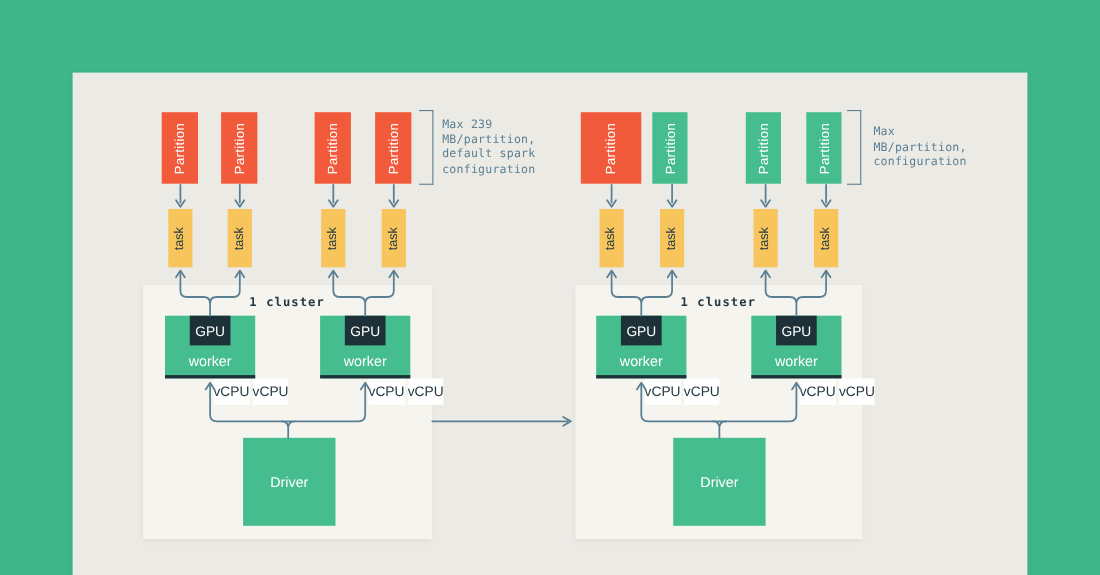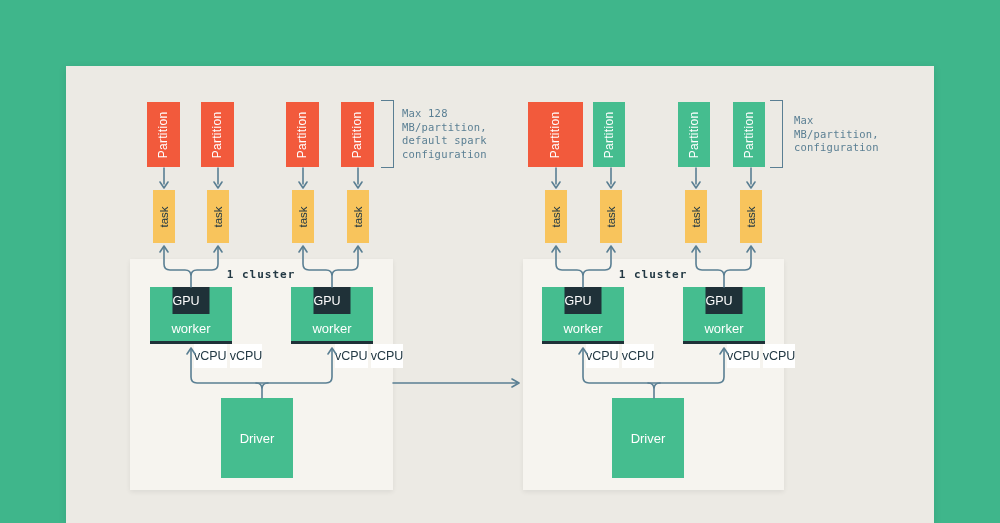--- a/index.html
+++ b/index.html
@@ -35,34 +35,34 @@
   .task{top:190px;height:53px;width:22px;background:var(--yellow,#f8c45c);}
   .task span{color:var(--text_dark,#233944);font-size:11.5px;}
   .worker{position:absolute;top:287px;width:82px;}
   .worker-green{
     position:relative;height:54px;background:var(--green,#45bd8f);
     border-bottom:3px solid var(--dark,#1f3138);
   }
   .gpu-tab{
     position:absolute;top:0;left:50%;transform:translateX(-50%);
     width:37px;height:27px;background:var(--dark,#1f3138);
-    color:#fff;display:flex;align-items:center;justify-content:flex-start;
+    color:#fff;display:flex;align-items:center;justify-content:center;
     font-size:12.5px;
   }
   .worker-label{
     position:absolute;bottom:5px;left:0;width:100%;text-align:center;
     color:#fff;font-size:13px;
   }
   .vcpu-row{display:flex;gap:3px;height:24px;margin-top:0;padding-left:44px;}
   .vcpu{
     flex:1;background:#ffffff;display:flex;align-items:center;justify-content:center;
     font-size:12.5px;color:var(--text_dark,#233944);
   }
   .driver{
-    position:absolute;top:398px;width:72px;height:80px;background:var(--green,#45bd8f);
+    position:absolute;top:398px;width:84px;height:80px;background:var(--green,#45bd8f);
     display:flex;align-items:center;justify-content:center;
     color:#fff;font-size:13px;
   }
   .bracket{
     position:absolute;top:100px;width:12px;height:66px;
     border:1.6px solid var(--slate,#5a7f93);border-left:none;
   }
   .annotation{
     position:absolute;
     font-family:"DejaVu Sans Mono", monospace;
@@ -106,21 +106,21 @@
       <span>task</span>
     </div>
   <div class="vbox task" style="left:292px;">
       <span>task</span>
     </div>
   <div class="vbox task" style="left:347px;">
       <span>task</span>
     </div>
 
   <div class="bracket" style="left:381px;"></div>
-  <div class="annotation" style="left:402px;top:107px;">Max 128
+  <div class="annotation" style="left:402px;top:107px;">Max 239
 MB/partition,
 default spark
 configuration</div>
 
   <div class="worker" style="left:150px;">
     <div class="worker-green">
       <div class="gpu-tab">
           <span>GPU</span>
         </div>
       <div class="worker-label">worker</div>

